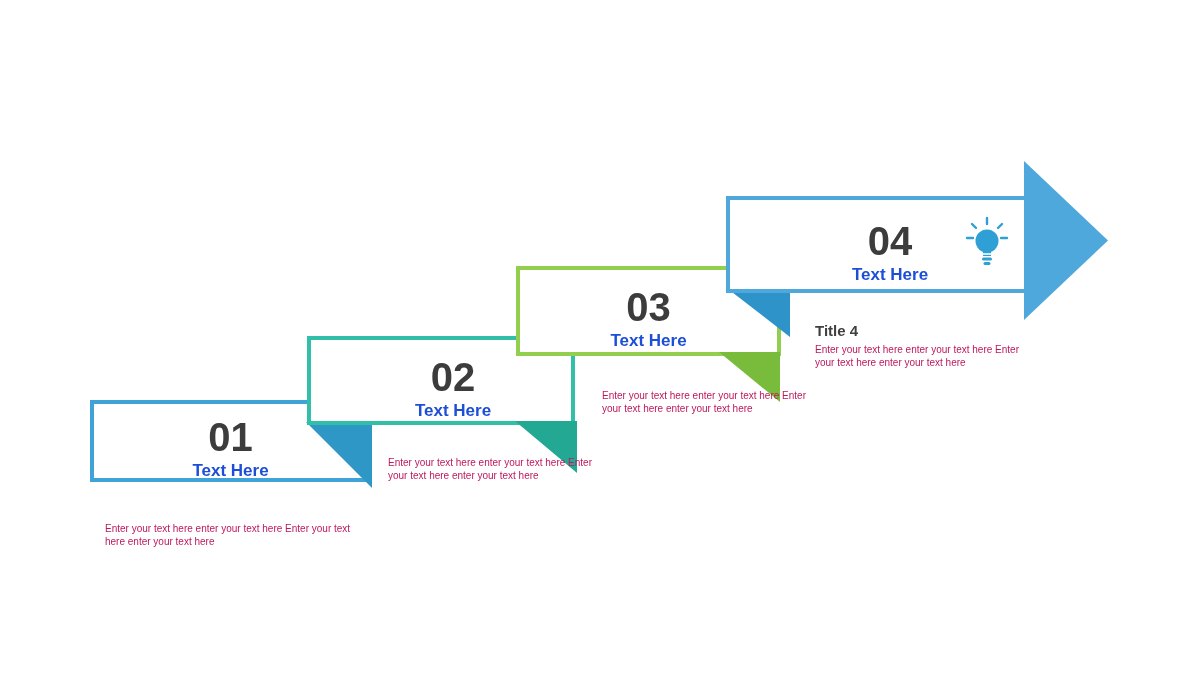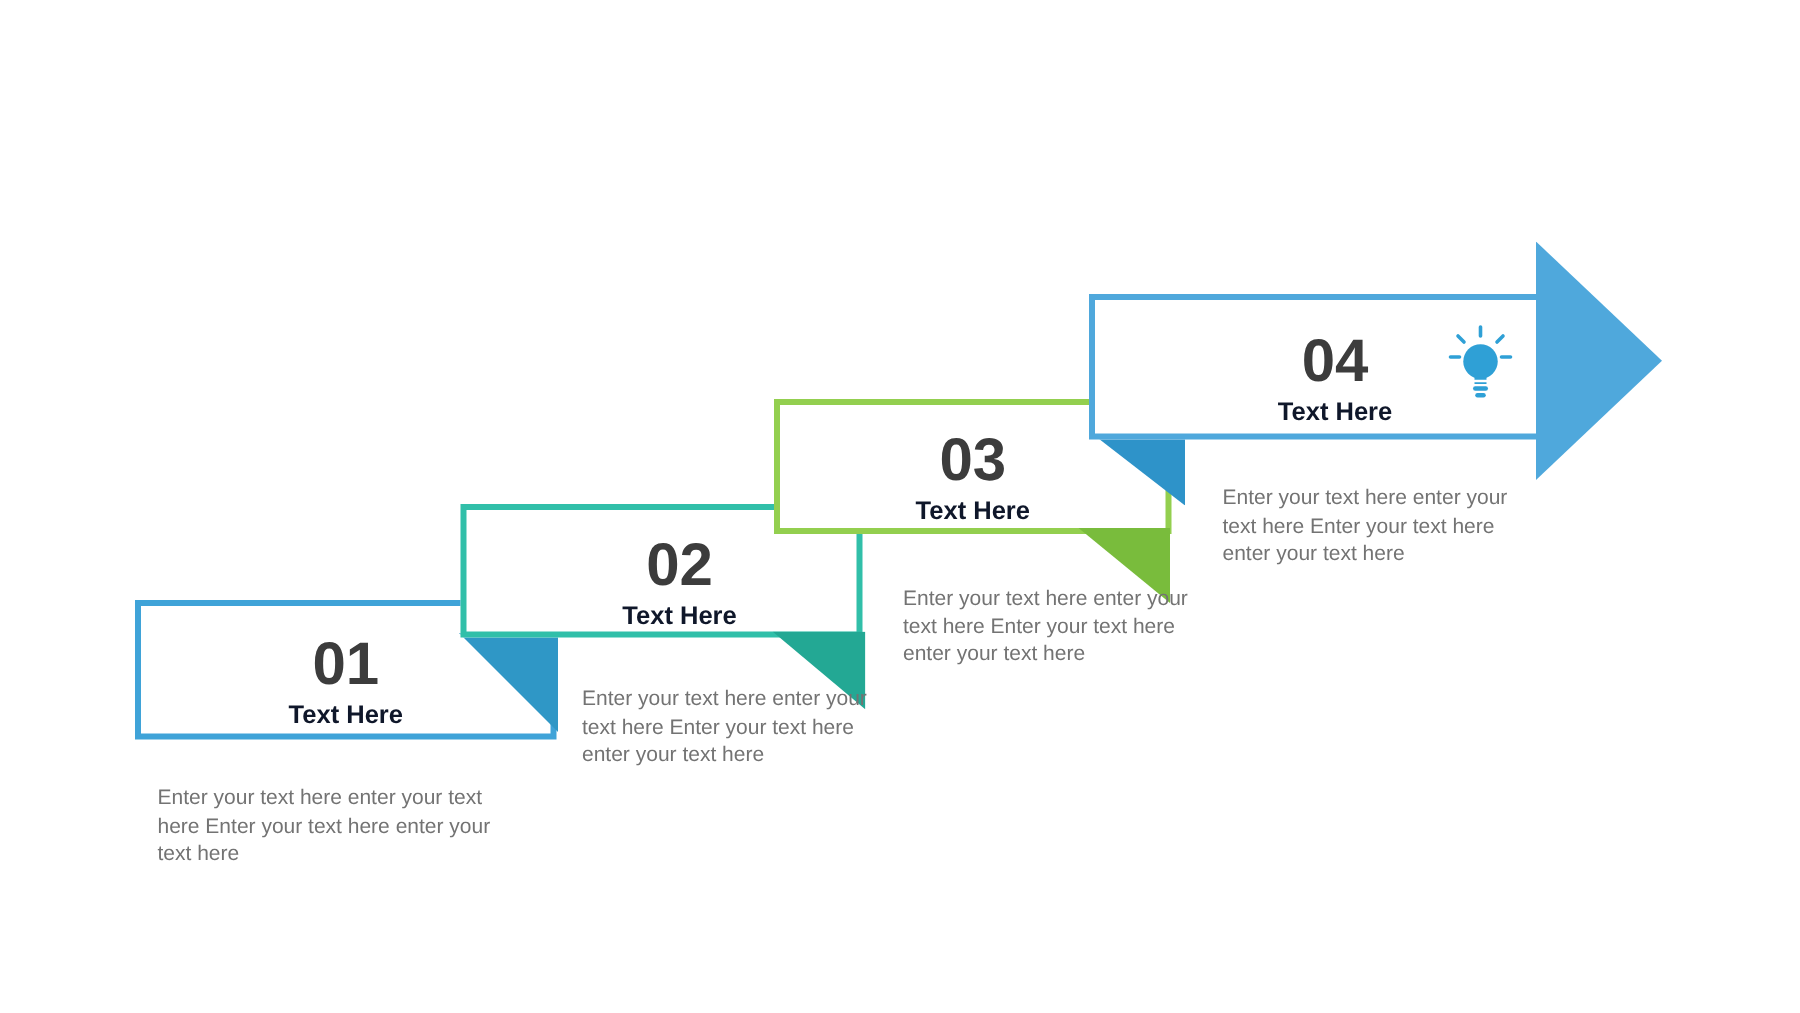--- a/index.html
+++ b/index.html
@@ -16,28 +16,28 @@
   .slide-subtitle {
     position:absolute; top:107px; left:0; width:100%;
     text-align:center; font-size:19px; font-weight:600; color:#141414;
   }
   .step-box {
     position:absolute; background:#ffffff; border:4px solid #999;
     box-sizing:border-box; display:flex; flex-direction:column;
     align-items:center; justify-content:center;
   }
   .step-number { font-size:40px; font-weight:800; color:#3c3c3c; line-height:1;margin-top:16px; }
-  .step-label  { font-size:17px; font-weight:700; color:#0f172a; margin-top:4px; }
+  .step-label  { font-size:17px; font-weight:700; color:#1d4ed8; margin-top:4px; }
   .fold {
     position:absolute; clip-path:polygon(0 0, 100% 0, 100% 100%);
   }
   .arrow-head {
     position:absolute; clip-path:polygon(0 0, 100% 50%, 0 100%);
   }
-  .box1 { left:90px;  top:400px; width:281px; height:93px; }
+  .box1 { left:90px;  top:400px; width:281px; height:82px; }
   .box2 { left:307px; top:336px; width:268px; height:89px; }
   .box3 { left:516px; top:266px; width:265px; height:90px; }
   .box4 { left:726px; top:196px; width:303px; height:97px; }
   .fold1 { left:306px; top:422px; width:66px; height:66px; }
   .fold2 { left:515px; top:421px; width:62px; height:52px; }
   .fold3 { left:719px; top:352px; width:61px; height:50px; }
   .fold4 { left:728px; top:289px; width:62px; height:48px; }
   .arrow4 { left:1024px; top:161px; width:84px; height:159px; }
   .s4-col {
     position:absolute; left:95px; top:50%; transform:translateY(-50%);
@@ -46,21 +46,21 @@
   .s4-bulb {
     position:absolute; right:14px; top:50%; transform:translateY(-50%);
     width:48px; height:58px;
   }
   .caption { position:absolute; }
   .cap1 { left:105px; top:522px; width:248px; }
   .cap2 { left:388px; top:456px; width:212px; }
   .cap3 { left:602px; top:389px; width:212px; }
   .cap4 { left:815px; top:322px; width:212px; }
   .caption-title { font-size:15px; font-weight:700; color:#3f3f3f; margin-bottom:4px; }
-  .caption-body  { font-size:14px; color:#737373; line-height:1.33; }
+  .caption-body  { font-size:10px; color:#be185d; line-height:1.33; }
 </style>
 </head>
 <body>
 
 <div class="slide">
 
 
   <div class="step-box box1" style="border-color: rgb(63, 163, 216);">
     <div class="step-number">01</div>
     <div class="step-label">Text Here</div>
@@ -109,16 +109,17 @@
   <div class="caption cap1">
     <div class="caption-body">Enter your text here enter your text here Enter your text here enter your text here</div>
   </div>
   <div class="caption cap2">
     <div class="caption-body">Enter your text here enter your text here Enter your text here enter your text here</div>
   </div>
   <div class="caption cap3">
     <div class="caption-body">Enter your text here enter your text here Enter your text here enter your text here</div>
   </div>
   <div class="caption cap4">
+    <div class="caption-title">Title 4</div>
     <div class="caption-body">Enter your text here enter your text here Enter your text here enter your text here</div>
   </div>
 
 </div>
 
 </body></html>

